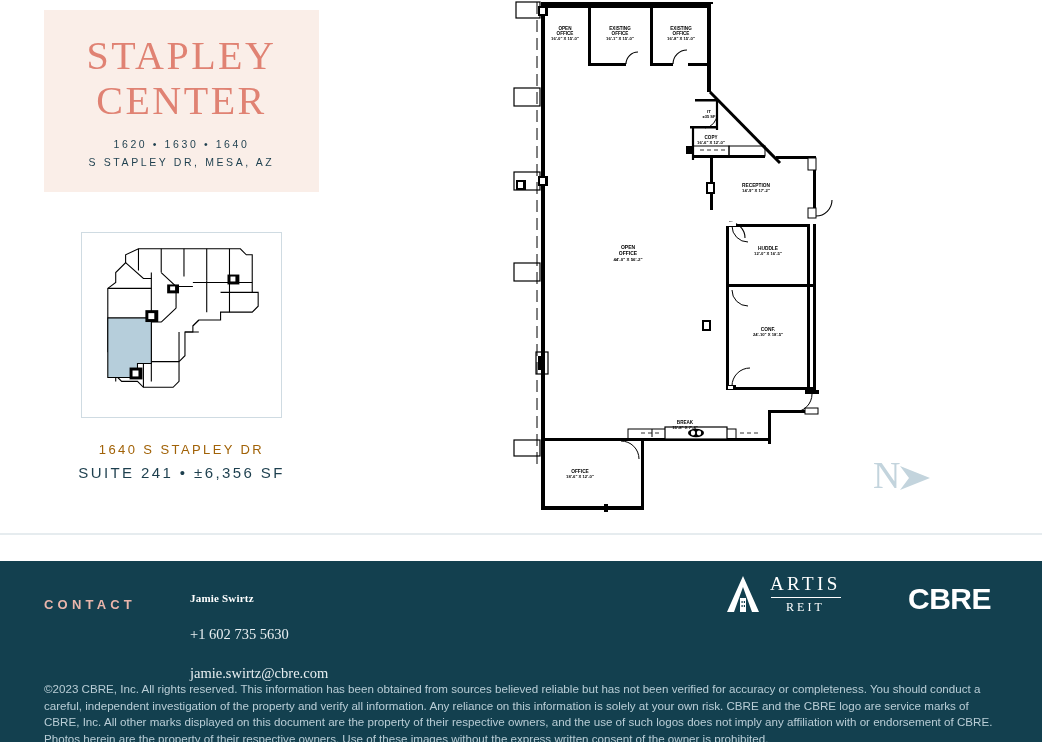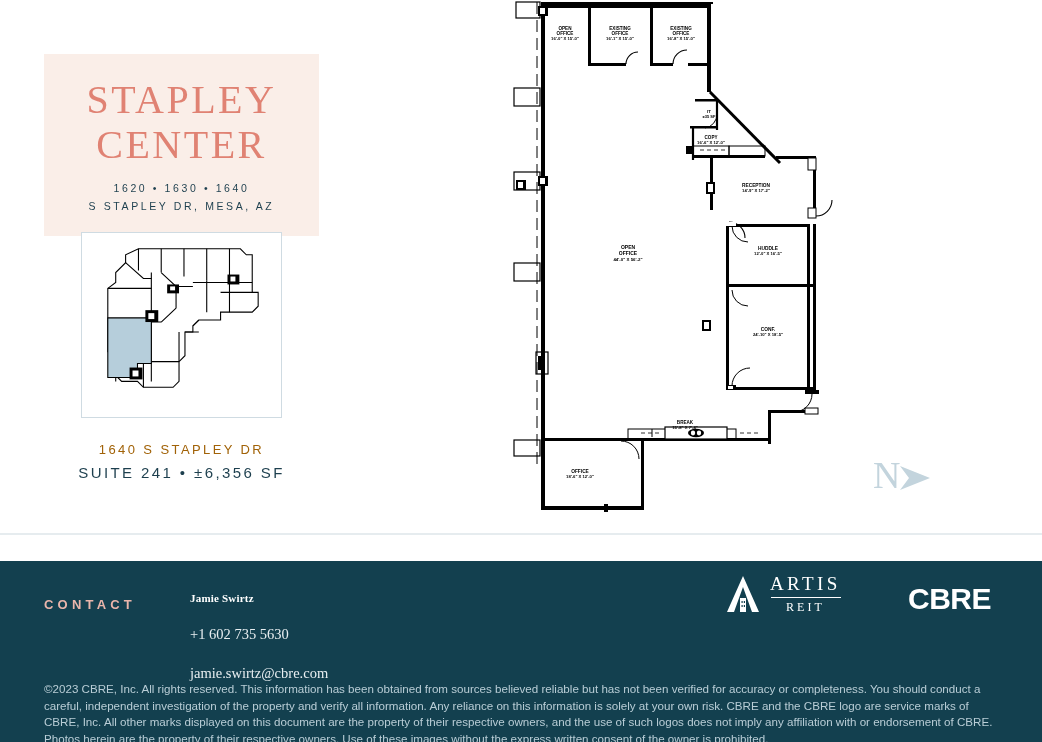--- a/index.html
+++ b/index.html
@@ -11,21 +11,21 @@
   }
   .page { position: relative; width: 1042px; height: 742px; background: #fff; }
 
   
   .left-col { position: absolute; left: 44px; top: 10px; width: 275px; }
 
   .brand-card {
     width: 275px; height: 182px;
     background: #faeee8;
     display: flex; flex-direction: column;
-    align-items: center; justify-content: center; margin-top: 44px;
+    align-items: center; justify-content: center;
   }
   .brand-title {
     font-family: "Liberation Serif", serif;
     color: #e08273;
     font-size: 40px;
     line-height: 1.12;
     letter-spacing: 2.5px;
     text-align: center;
     font-weight: 400;
   }

